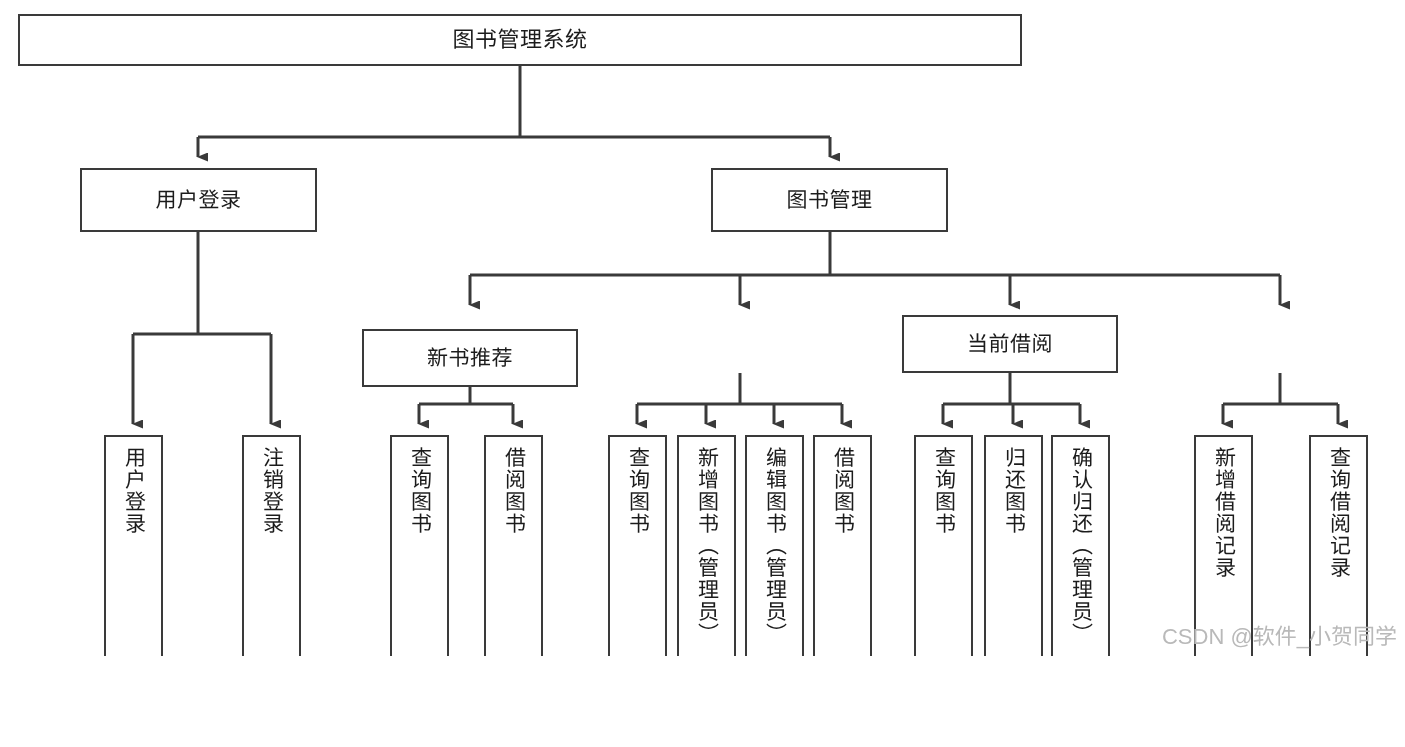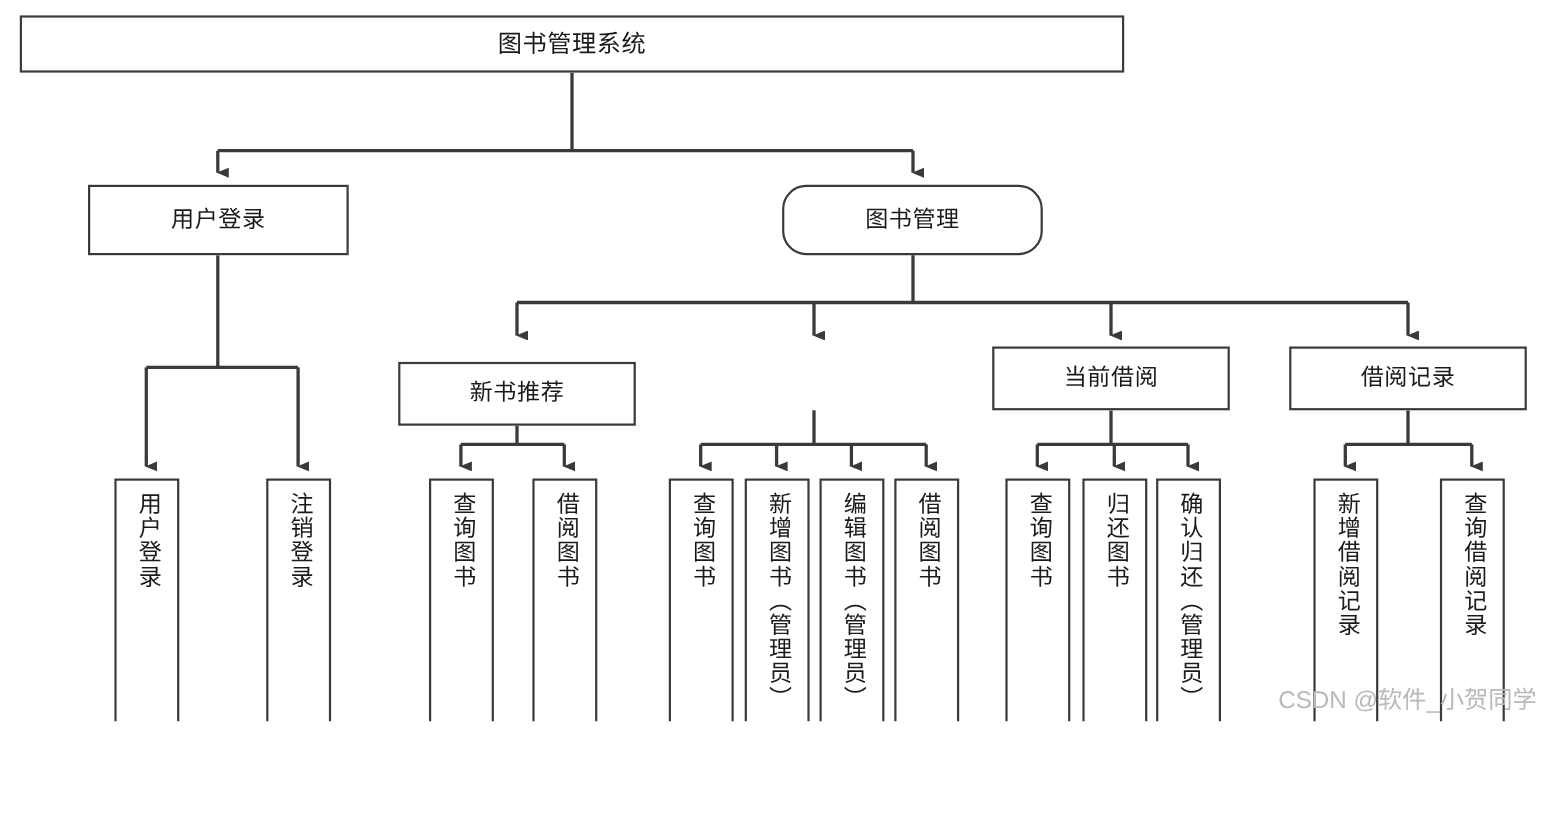--- a/index.html
+++ b/index.html
@@ -132,36 +132,33 @@
   </svg>
 
   <div class="node horizontal root" style="left:18px; top:14px; width:1004px; height:52px;">
     <span class="node-label">图书管理系统</span>
   </div>
 
   <div class="node horizontal" style="left:80px; top:168px; width:237px; height:64px;">
     <span class="node-label">用户登录</span>
   </div>
 
-  <div class="node horizontal" style="left:711px; top:168px; width:237px; height:64px;border-radius:22px;">
+  <div class="node horizontal" style="left:711px; top:168px; width:237px; height:64px;">
     <span class="node-label">图书管理</span>
   </div>
 
   <div class="node horizontal" style="left:362px; top:329px; width:216px; height:58px;">
     <span class="node-label">新书推荐</span>
   </div>
 
 
   <div class="node horizontal" style="left:902px; top:315px; width:216px; height:58px;">
     <span class="node-label">当前借阅</span>
   </div>
 
-  <div class="node horizontal" style="left:1172px; top:315px; width:216px; height:58px;">
-    <span class="node-label">借阅记录</span>
-  </div>
 
   <div class="node vertical" style="left:104px; top:435px; width:59px; height:300px;">
     <span class="node-label">用户登录</span>
   </div>
 
   <div class="node vertical" style="left:242px; top:435px; width:59px; height:300px;">
     <span class="node-label">注销登录</span>
   </div>
 
   <div class="node vertical" style="left:390px; top:435px; width:59px; height:300px;">

